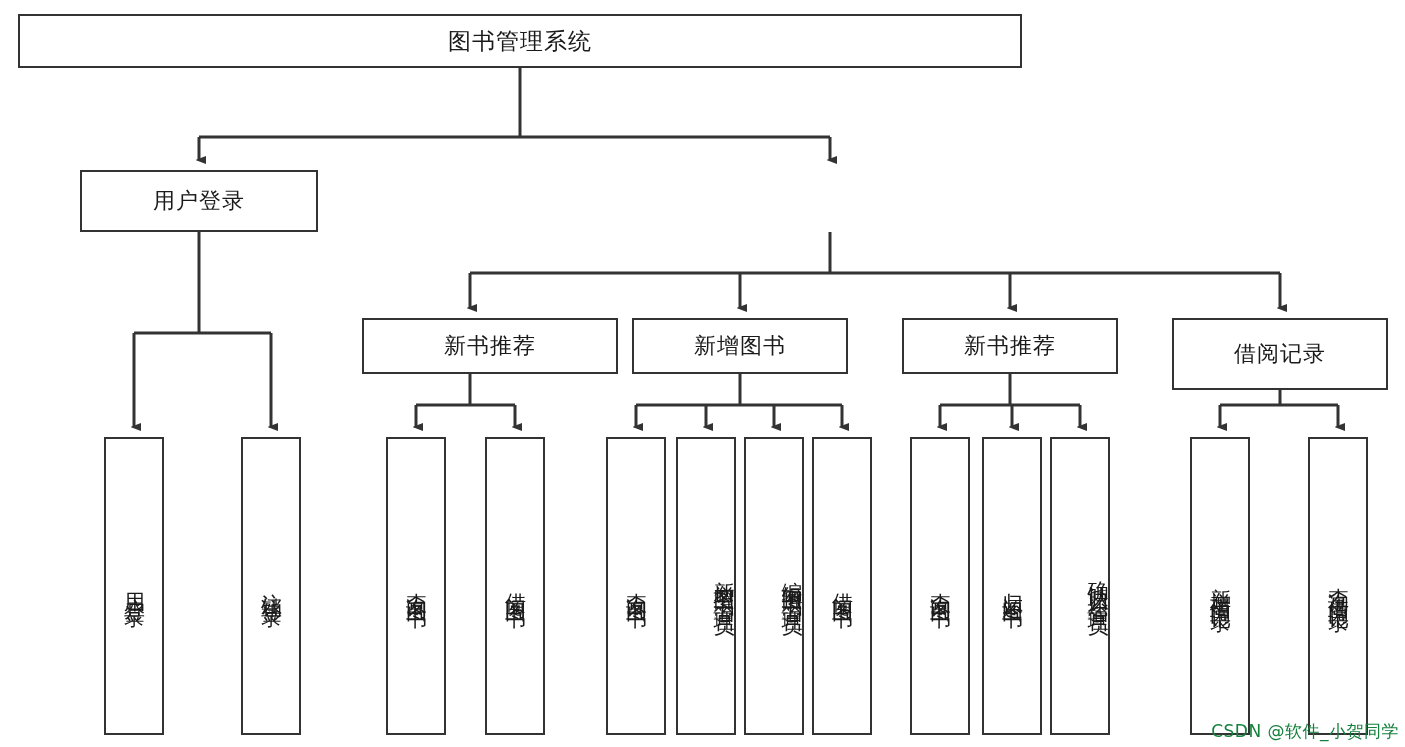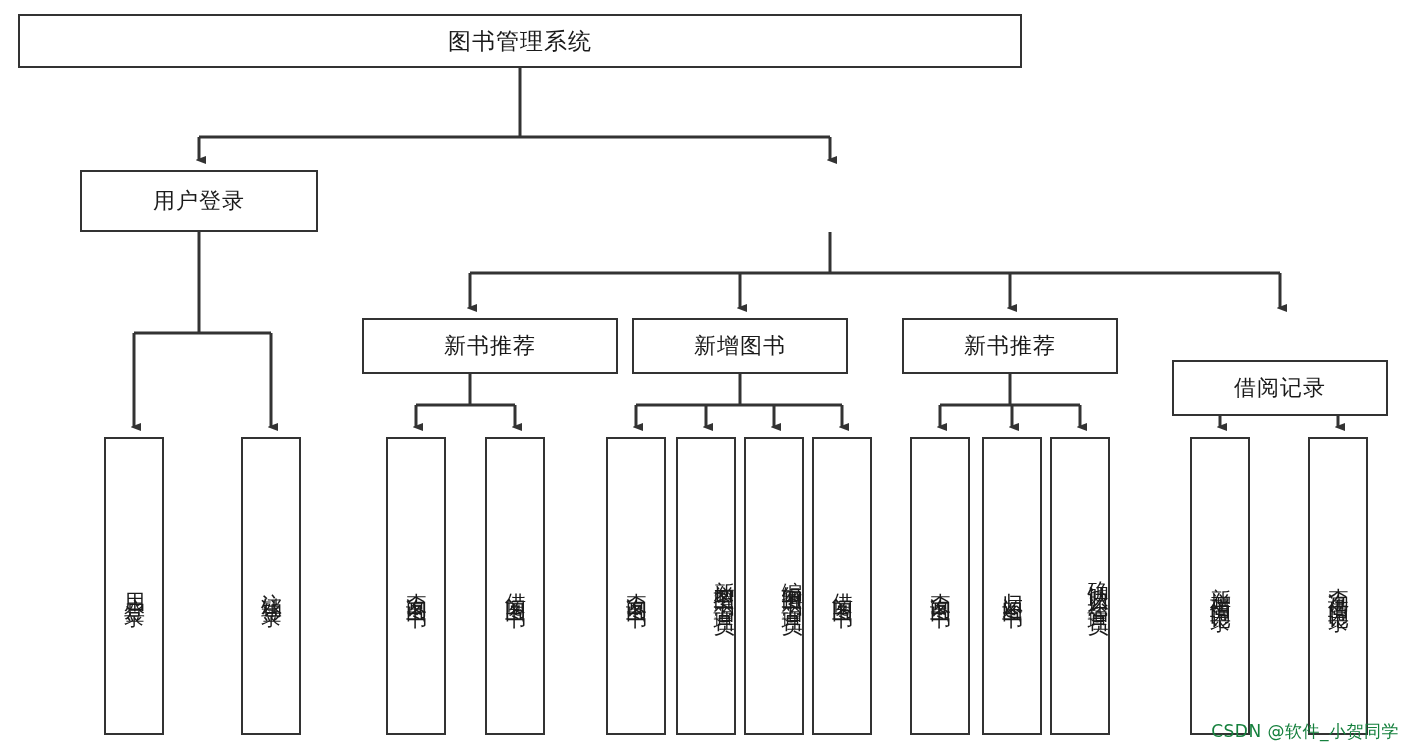--- a/index.html
+++ b/index.html
@@ -76,21 +76,21 @@
 
   <div class="node h" style="left:80px;top:170px;width:238px;height:62px;">用户登录</div>
 
 
   <div class="node h" style="left:362px;top:318px;width:256px;height:56px;">新书推荐</div>
 
   <div class="node h" style="left:632px;top:318px;width:216px;height:56px;">新增图书</div>
 
   <div class="node h" style="left:902px;top:318px;width:216px;height:56px;">新书推荐</div>
 
-  <div class="node h" style="left:1172px;top:318px;width:216px;height:56px;margin-top:42px;">借阅记录</div>
+  <div class="node h" style="left:1172px;top:318px;width:216px;height:72px;">借阅记录</div>
 
   <div class="node leaf" style="left:104px;top:437px;width:60px;height:298px;">用户登录</div>
 
   <div class="node leaf" style="left:241px;top:437px;width:60px;height:298px;">注销登录</div>
 
   <div class="node leaf" style="left:386px;top:437px;width:60px;height:298px;">查询图书</div>
 
   <div class="node leaf" style="left:485px;top:437px;width:60px;height:298px;">借阅图书</div>
 
   <div class="node leaf" style="left:606px;top:437px;width:60px;height:298px;">查询图书</div>

